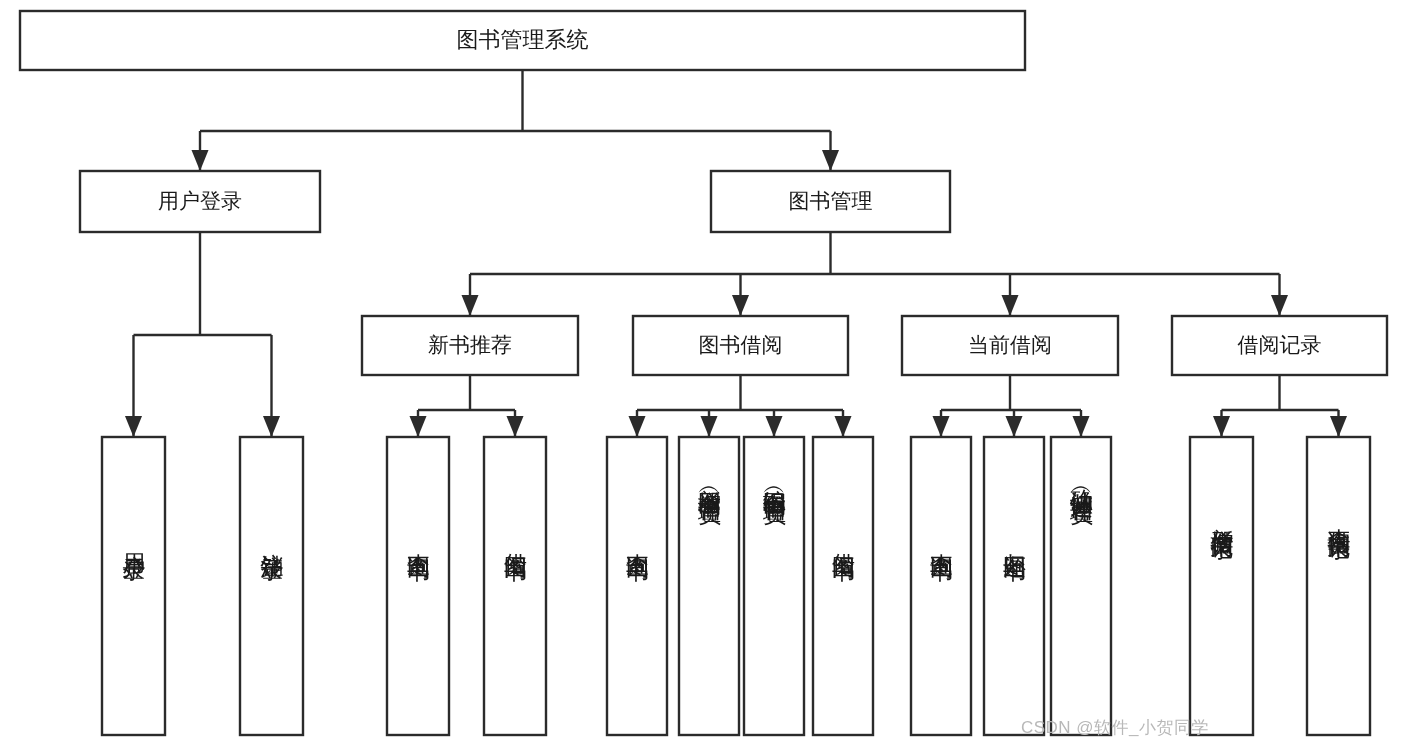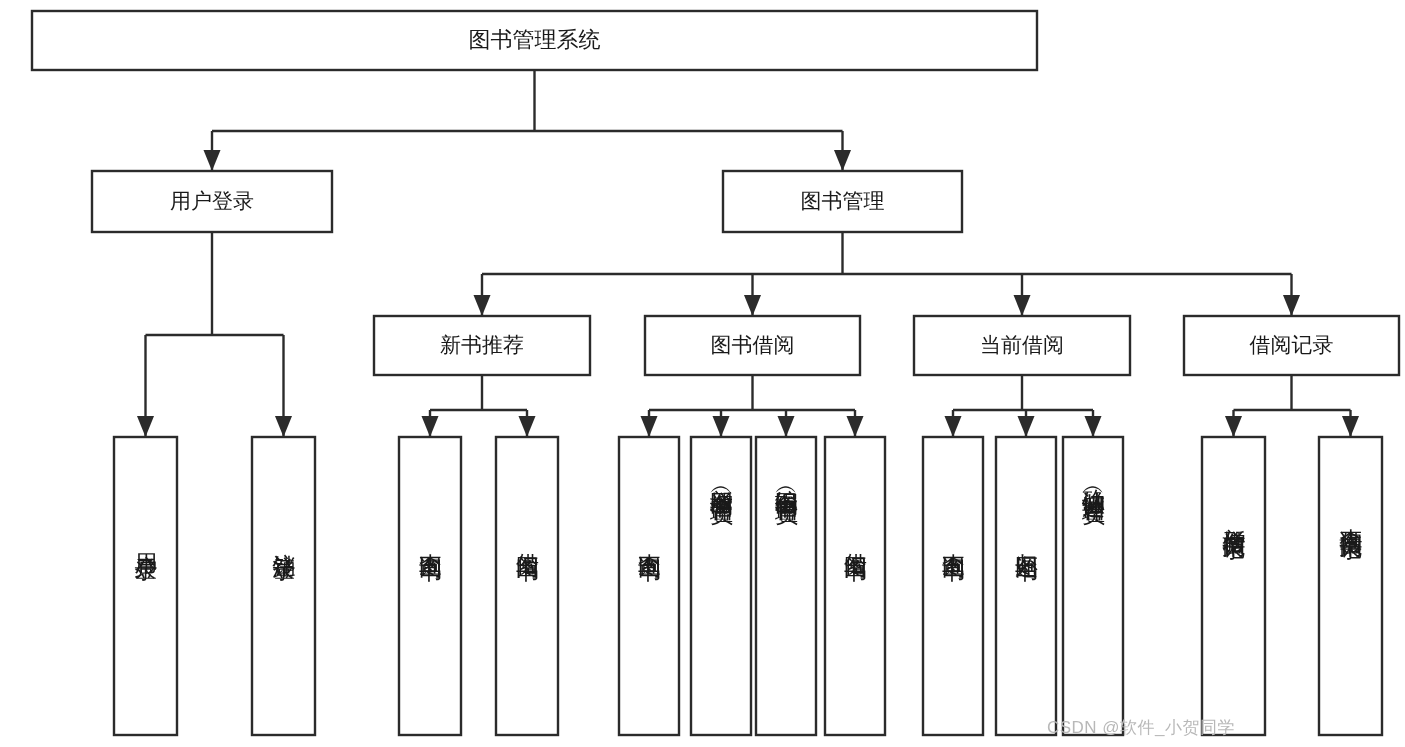--- a/index.html
+++ b/index.html
@@ -12,21 +12,20 @@
     width: 1405px;
     height: 747px;
     font-family: "Liberation Sans", "DejaVu Sans", sans-serif;
     overflow: hidden;
   }
   #diagram-root {
     position: relative;
     width: 1227px;
     height: 747px;
     background: #ffffff;
-    margin-left: 12px;
   }
   svg.flow {
     position: absolute;
     top: 0;
     left: 0;
     width: 1405px;
     height: 747px;
     display: block;
   }
   .node-box {
@@ -66,21 +65,21 @@
     text-orientation: upright;
     font-family: "Liberation Sans", "DejaVu Sans", sans-serif;
     font-size: 23px;
     line-height: 1.12;
     letter-spacing: 2px;
     color: #1a1a1a;
     white-space: nowrap;
   }
   #watermark {
     position: absolute;
-    right: 4px;
+    right: 18px;
     bottom: 8px;
     font-family: "Liberation Sans", "DejaVu Sans", sans-serif;
     font-size: 17px;
     color: #b8b8b8;
     letter-spacing: 0.5px;
     white-space: nowrap;
     user-select: none;
   }
 </style>
 </head>

